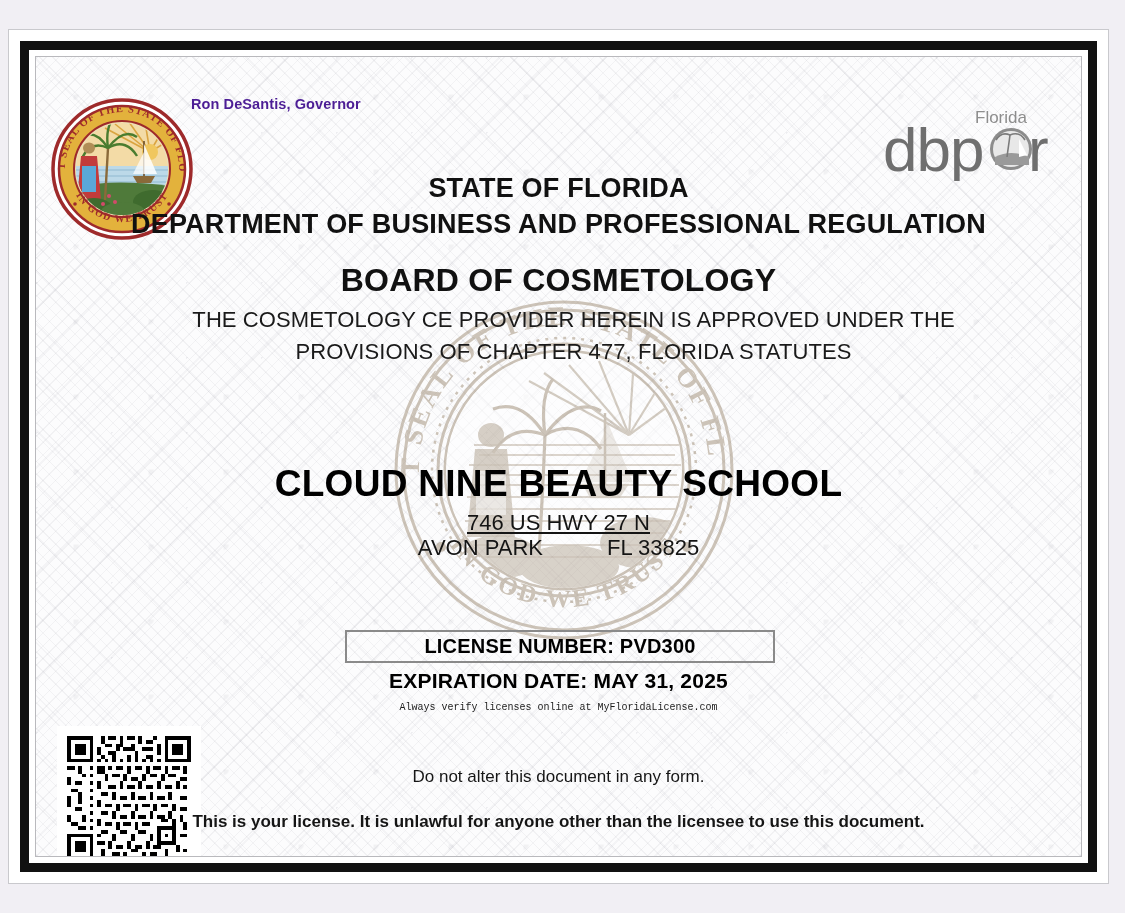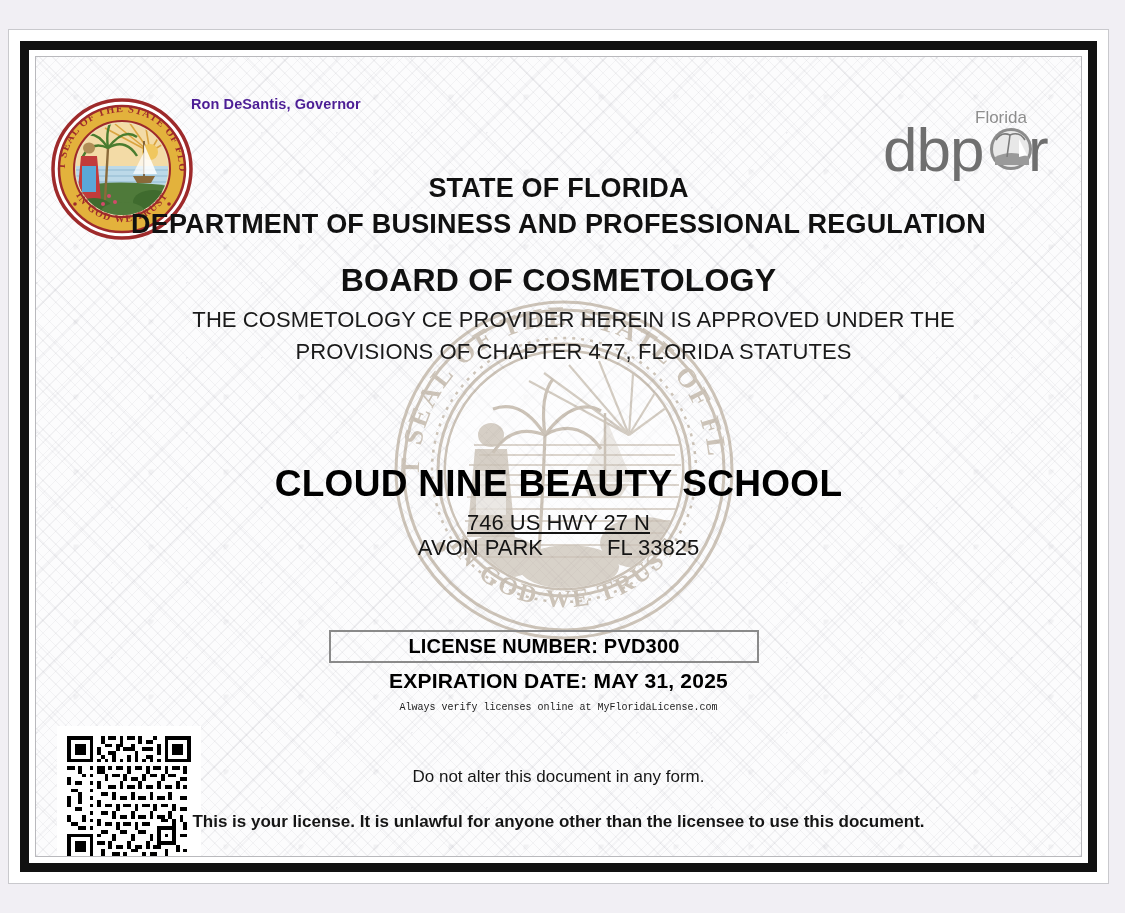--- a/index.html
+++ b/index.html
@@ -216,21 +216,21 @@
     width: 100%;
     text-align: center;
     font-size: 22px;
     color: #141414;
   }
   #addr-citystate .city { display: inline-block; min-width: 0; }
   #addr-citystate .gap  { display: inline-block; width: 64px; }
 
   #license-box {
     position: absolute;
-    left: 293px;
+    left: 309px;
     top: 573px;
     width: 430px;
     height: 33px;
     border: 2px solid #8a8a8a;
     box-sizing: border-box;
     display: flex;
     align-items: center;
     justify-content: center;
     background: transparent;
   }

